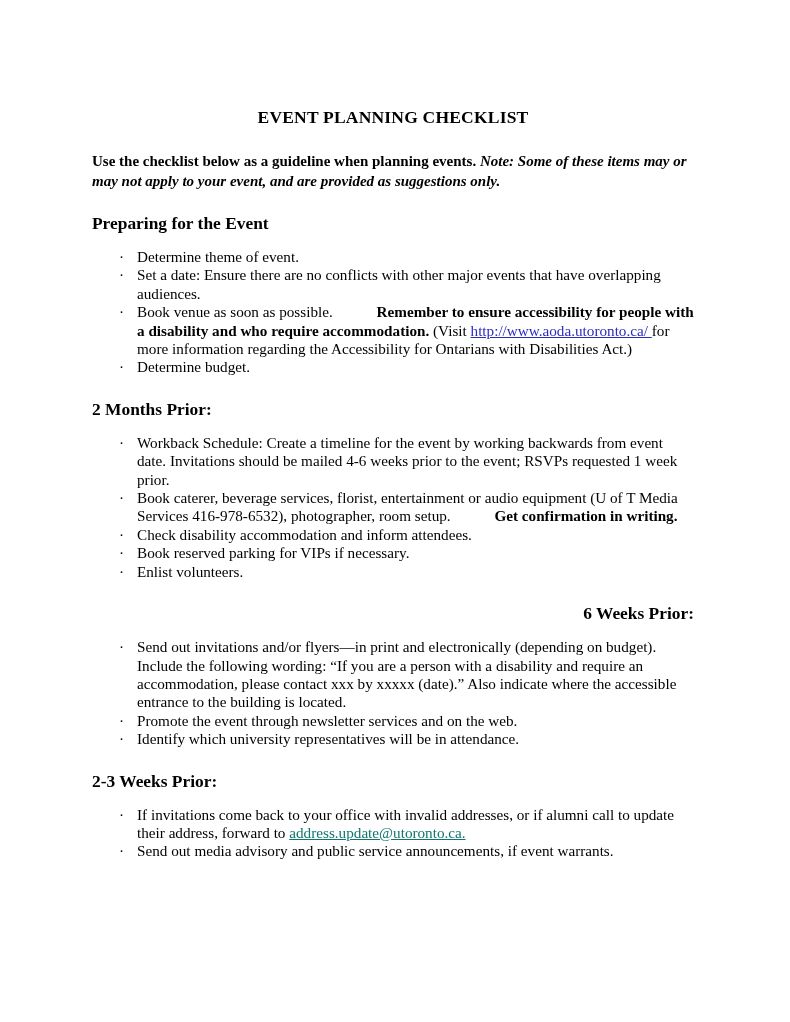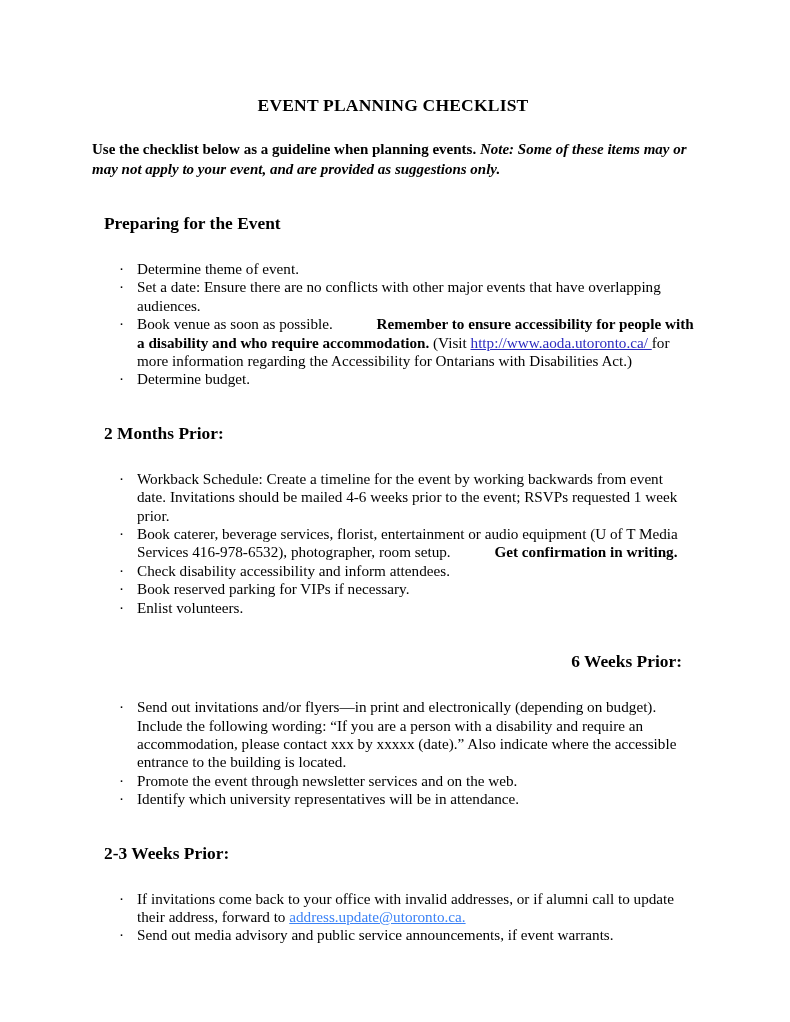--- a/index.html
+++ b/index.html
@@ -20,21 +20,21 @@
     position: relative;
     width: 790px;
     height: 1022px;
     box-sizing: border-box;
     padding: 0;
     background: #ffffff;
   }
   .content {
     position: absolute;
     left: 92px;
-    top: 4px;
+    top: 16px;
     width: 602px;
   }
   .doc-title {
     text-align: center;
     font-size: 17.5px;
     font-weight: bold;
     letter-spacing: 0.2px;
     margin: 0;
     padding-top: 92px;
     line-height: 19px;
@@ -48,21 +48,21 @@
     text-align: left;
   }
   .intro .note {
     font-style: italic;
     font-weight: bold;
   }
   h2.section-heading {
     font-size: 17.4px;
     font-weight: bold;
     line-height: 21px;
-    margin: 12px;
+    margin: 0;
     padding-top: 22px;
     padding-bottom: 0;
   }
   ul.checklist {
     list-style: none;
     margin: 0;
     padding: 0;
     padding-top: 14px;
   }
   ul.checklist li {
@@ -112,31 +112,31 @@
         <ul class="checklist">
           <li><span class="bullet">·</span><span>Determine theme of event.</span></li>
           <li><span class="bullet">·</span><span>Set a date: Ensure there are no conflicts with other major events that have overlapping audiences.</span></li>
           <li><span class="bullet">·</span><span>Book venue as soon as possible. </span><span class="bold">Remember to ensure accessibility for people with a disability and who require accommodation.</span><span> (Visit </span><a class="doc-link" href="#" style="color: rgb(43, 43, 191);">http://www.aoda.utoronto.ca/ </a><span>for more information regarding the Accessibility for Ontarians with Disabilities Act.)</span></li>
           <li><span class="bullet">·</span><span>Determine budget.</span></li>
         </ul>
         <h2 class="section-heading sec-2months">2 Months Prior:</h2>
         <ul class="checklist">
           <li><span class="bullet">·</span><span>Workback Schedule: Create a timeline for the event by working backwards from event date. Invitations should be mailed 4-6 weeks prior to the event; RSVPs requested 1 week prior.</span></li>
           <li><span class="bullet">·</span><span>Book caterer, beverage services, florist, entertainment or audio equipment (U of T Media Services 416-978-6532), photographer, room setup. </span><span class="bold">Get confirmation in writing.</span></li>
-          <li><span class="bullet">·</span><span>Check disability accessibility and inform attendees.</span></li>
+          <li><span class="bullet">·</span><span>Check disability accommodation and inform attendees.</span></li>
           <li><span class="bullet">·</span><span>Book reserved parking for VIPs if necessary.</span></li>
           <li><span class="bullet">·</span><span>Enlist volunteers.</span></li>
         </ul>
         <h2 class="section-heading sec-6weeks">6 Weeks Prior:</h2>
         <ul class="checklist">
           <li><span class="bullet">·</span><span>Send out invitations and/or flyers—in print and electronically (depending on budget). Include the following wording: “If you are a person with a disability and require an accommodation, please contact xxx by xxxxx (date).” Also indicate where the accessible entrance to the building is located.</span></li>
           <li><span class="bullet">·</span><span>Promote the event through newsletter services and on the web.</span></li>
           <li><span class="bullet">·</span><span>Identify which university representatives will be in attendance.</span></li>
         </ul>
         <h2 class="section-heading sec-23weeks">2-3 Weeks Prior:</h2>
         <ul class="checklist">
-          <li><span class="bullet">·</span><span>If invitations come back to your office with invalid addresses, or if alumni call to update their address, forward to </span><a class="doc-link" href="#" style="color: #3b82f6;">address.update@utoronto.ca.</a></li>
+          <li><span class="bullet">·</span><span>If invitations come back to your office with invalid addresses, or if alumni call to update their address, forward to </span><a class="doc-link" href="#" style="color: #0f766e;">address.update@utoronto.ca.</a></li>
           <li><span class="bullet">·</span><span>Send out media advisory and public service announcements, if event warrants.</span></li>
         </ul>
       </div>
 
   </div>
 </div>
 
 </body></html>

